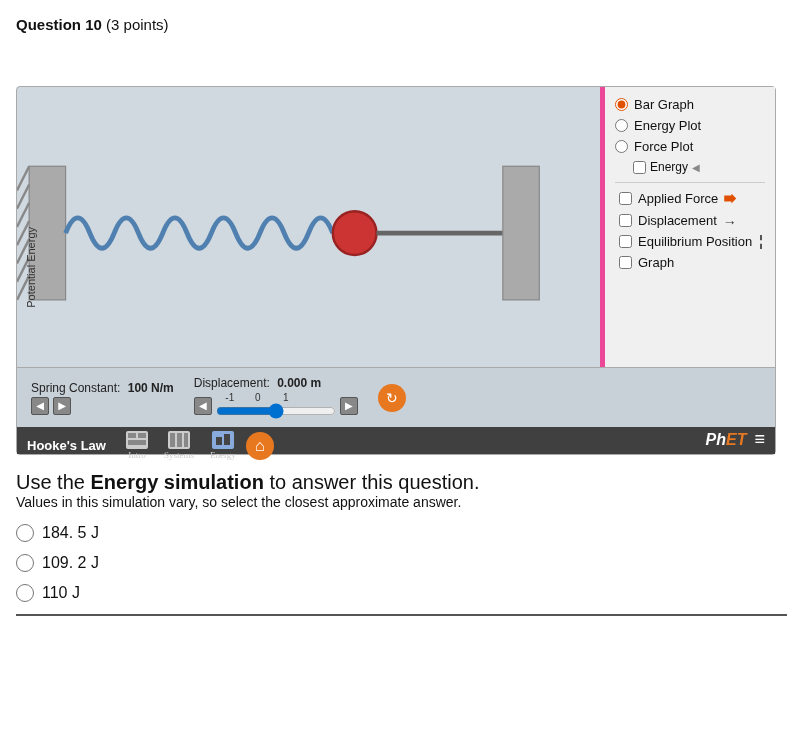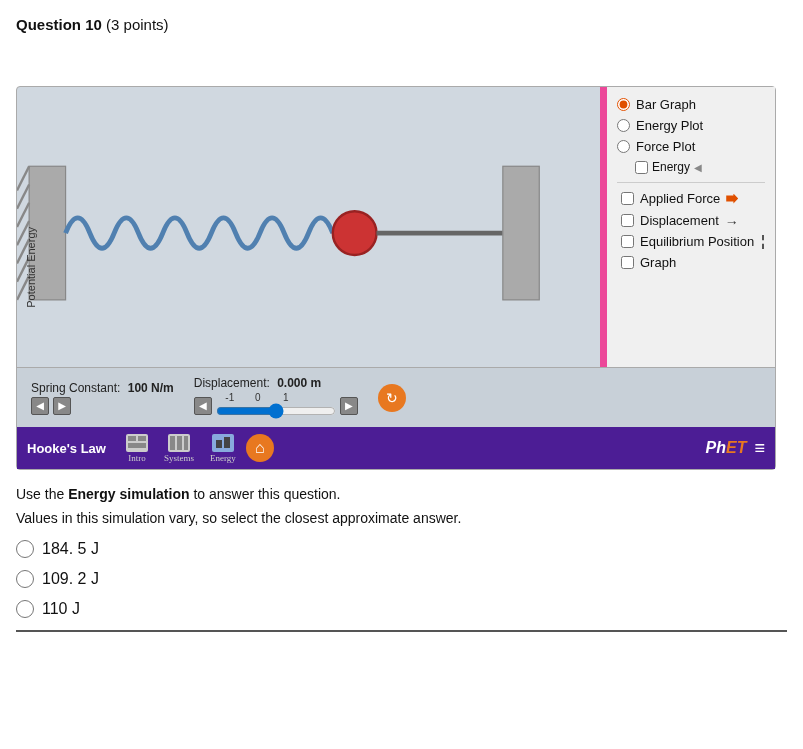--- a/index.html
+++ b/index.html
@@ -62,21 +62,21 @@
       transform: rotate(180deg);
     }
     .spring-svg {
       width: 100%;
       height: 100%;
     }
     
     .controls-panel {
       width: 175px;
       background: #f0f0f0;
-      border-left: 7px solid #ec4899;
+      border-left: 5px solid #ec4899;
       padding: 10px 10px;
       display: flex;
       flex-direction: column;
       gap: 6px;
     }
     .radio-item {
       display: flex;
       align-items: center;
       gap: 6px;
       font-size: 13px;
@@ -163,26 +163,26 @@
       width: 120px;
       accent-color: #0070d0;
     }
     .displacement-box {
       display: flex;
       flex-direction: column;
       align-items: flex-start;
     }
     
     .taskbar {
-      background: #4c1d95;
-      display: flex;
-      align-items: center;
+      background: #404040;
+      display: flex;
+      align-items: flex-start;
       justify-content: space-between;
       padding: 2px 10px;
-      height: 42px;
+      height: 27px;
     }
     .taskbar-left {
       display: flex; align-items: center; gap: 4px;
     }
     .taskbar-label {
       color: #fff;
       font-size: 13px;
       font-weight: bold;
       margin-right: 10px;
     }
@@ -238,21 +238,21 @@
     .refresh-btn {
       width: 28px; height: 28px;
       background: #e87820;
       border-radius: 50%;
       display: flex; align-items: center; justify-content: center;
       cursor: pointer;
       font-size: 14px;
       color: #fff;
     }
     
-    .use-text { font-size: 14px; margin-bottom: 8px; }
+    .use-text { font-size: 20px; margin-bottom: 0; }
     .values-text { font-size: 14px; margin-bottom: 14px; }
     .answer-option {
       display: flex; align-items: center; gap: 8px;
       margin-bottom: 12px;
       font-size: 16px;
     }
     .answer-option input[type=radio] {
       width: 18px; height: 18px;
       accent-color: #333;
     }

